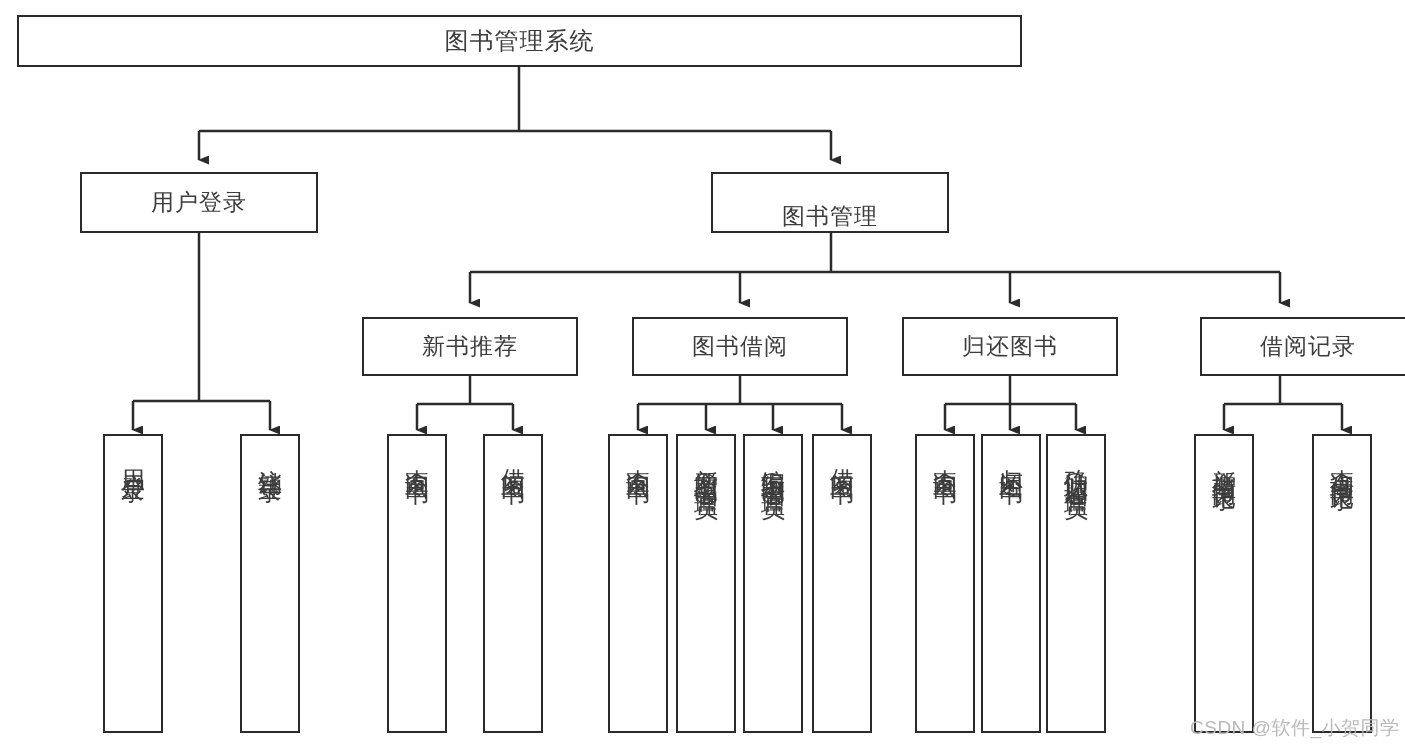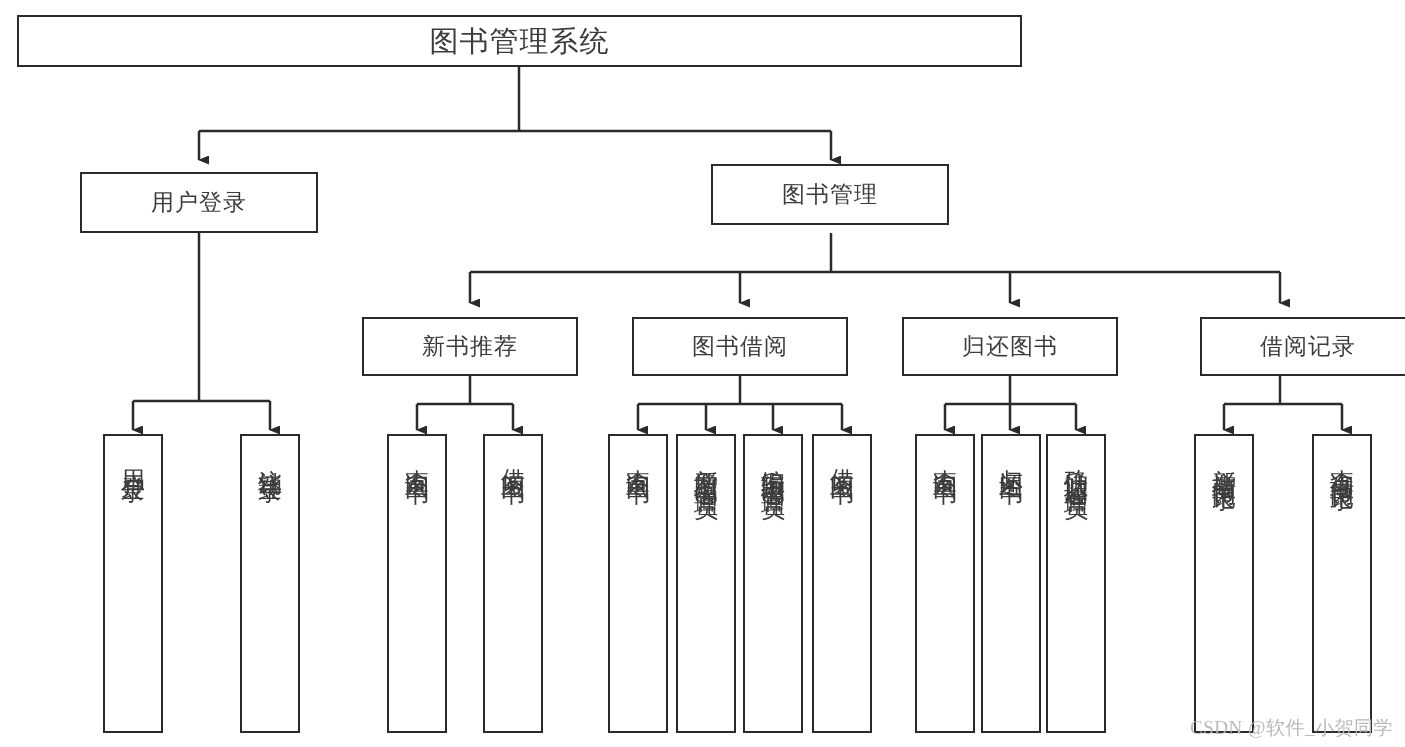--- a/index.html
+++ b/index.html
@@ -36,21 +36,21 @@
     z-index: 2;
   }
   .node .label {
     color: #3c3c3c;
     font-size: 23px;
     line-height: 1.25;
     letter-spacing: 1px;
     white-space: nowrap;
     text-align: center;
   }
-  .node.root .label { font-size: 29px; }
+  .node.root .label { font-size: 24px; }
   .node.leaf {
     align-items: flex-start;
     justify-content: center;
     padding-top: 14px;
   }
   .node.leaf .label {
     writing-mode: vertical-rl;
     text-orientation: upright;
     font-size: 24px;
     letter-spacing: 4px;
@@ -121,21 +121,21 @@
     </g>
   </svg>
 
   <div class="node root" style="left:17px; top:15px; width:1005px; height:52px;">
     <span class="label">图书管理系统</span>
   </div>
 
   <div class="node" style="left:80px; top:172px; width:238px; height:61px;">
     <span class="label">用户登录</span>
   </div>
-  <div class="node" style="left:711px; top:164px; width:238px; height:61px;">
+  <div class="node" style="left:711px; top:172px; width:238px; height:61px;align-items:flex-end;">
     <span class="label">图书管理</span>
   </div>
 
   <div class="node" style="left:632px; top:317px; width:216px; height:59px;">
     <span class="label">图书借阅</span>
   </div>
   <div class="node" style="left:362px; top:317px; width:216px; height:59px;">
     <span class="label">新书推荐</span>
   </div>
   <div class="node" style="left:902px; top:317px; width:216px; height:59px;">
@@ -182,15 +182,15 @@
     <span class="label">确认归还（管理员）</span>
   </div>
 
   <div class="node leaf" style="left:1194px; top:434px; width:60px; height:299px;">
     <span class="label">新增借阅记录</span>
   </div>
   <div class="node leaf" style="left:1312px; top:434px; width:60px; height:299px;">
     <span class="label">查询借阅记录</span>
   </div>
 
-  <div class="watermark" style="left:1190px; top:715px;font-family:Liberation Serif, serif;">CSDN @软件_小贺同学</div>
+  <div class="watermark" style="left:1190px; top:715px;">CSDN @软件_小贺同学</div>
 
 </div>
 
 </body></html>

